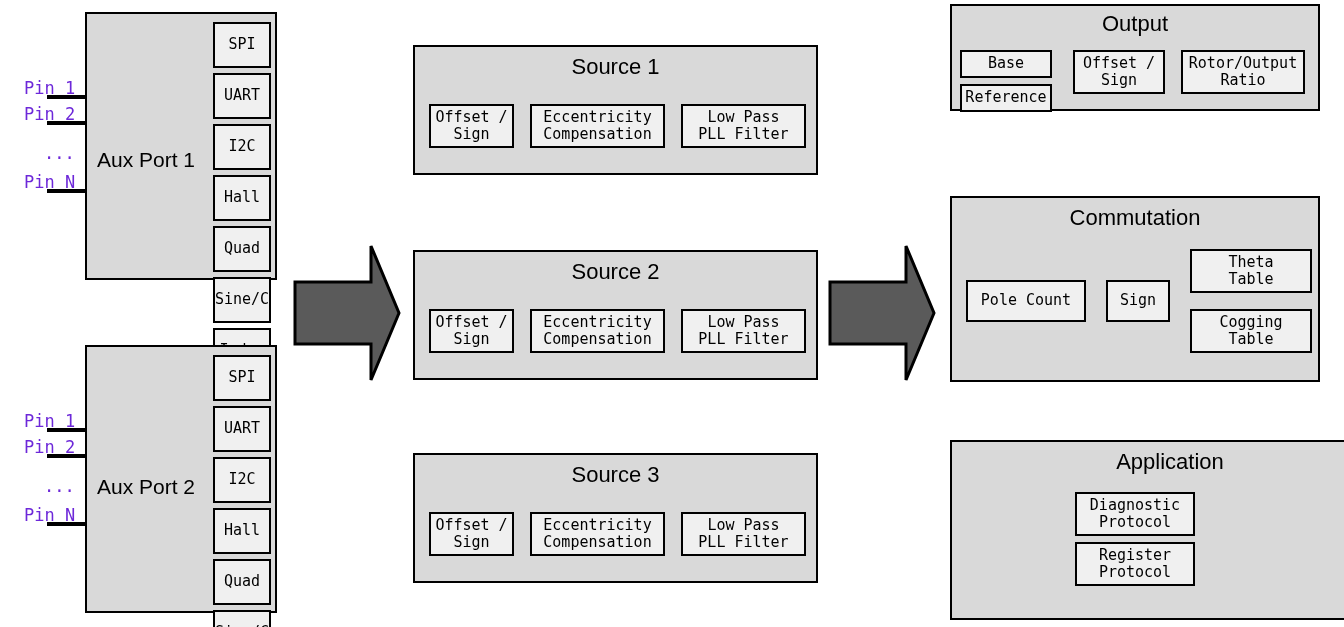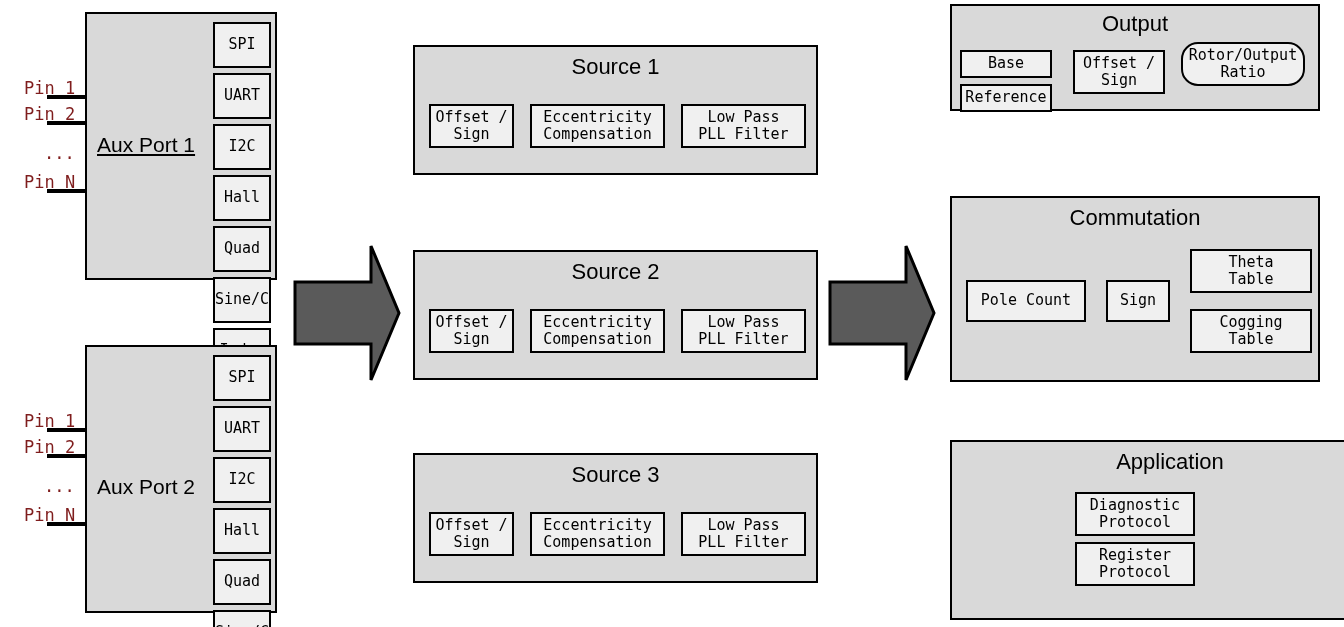--- a/index.html
+++ b/index.html
@@ -65,21 +65,21 @@
   .proto-chip {
     width: 58px;
     height: 46px;
   }
 
   
   .pin-label {
     position: absolute;
     font-family: "DejaVu Sans Mono", monospace;
     font-size: 17px;
-    color: #7f1d1d;
+    color: #6d28d9;
     white-space: nowrap;
     text-align: right;
   }
   .pin-line {
     position: absolute;
     height: 4px;
     background: #000000;
   }
 
   
@@ -118,21 +118,21 @@
   .com-chip-table { width: 122px; height: 44px; }
 
   
   .app-col { position: absolute; display: flex; flex-direction: column; gap: 16px; }
   .app-chip { width: 120px; height: 44px; }
 </style>
 </head>
 <body>
 
 <div class="block auxport" style="left:85px; top:12px; width:192px; height:268px;">
-  <span class="aux-name" style="left:10px; top:119px;text-decoration:underline;">Aux Port 1</span>
+  <span class="aux-name" style="left:10px; top:134px;">Aux Port 1</span>
 </div>
 <div class="proto-stack" style="left:213px; top:22px;">
   <div class="chip proto-chip">SPI</div>
   <div class="chip proto-chip">UART</div>
   <div class="chip proto-chip">I2C</div>
   <div class="chip proto-chip">Hall</div>
   <div class="chip proto-chip">Quad</div>
   <div class="chip proto-chip">Sine/C</div>
   <div class="chip proto-chip">Index</div>
 </div>
@@ -212,21 +212,21 @@
 
 <div class="block" style="left:950px; top:4px; width:370px; height:107px;">
   <div class="block-title" style="margin-top:6px;">Output</div>
 </div>
 <div class="out-col-a" style="left:960px; top:50px;">
   <div class="chip out-chip-base">Base</div>
   <div class="chip out-chip-ref">Reference</div>
 </div>
 <div class="chip out-chip-offset" style="left:1073px; top:50px;">Offset /
 Sign</div>
-<div class="chip out-chip-ratio" style="left:1181px; top:42px;border-radius:17px;">Rotor/Output
+<div class="chip out-chip-ratio" style="left:1181px; top:50px;">Rotor/Output
 Ratio</div>
 
 <div class="block" style="left:950px; top:196px; width:370px; height:186px;">
   <div class="block-title" style="margin-top:8px;">Commutation</div>
 </div>
 <div class="chip com-chip-pole" style="left:966px; top:280px;">Pole Count</div>
 <div class="chip com-chip-sign" style="left:1106px; top:280px;">Sign</div>
 <div class="com-col-right" style="left:1190px; top:249px;">
   <div class="chip com-chip-table">Theta
 Table</div>

